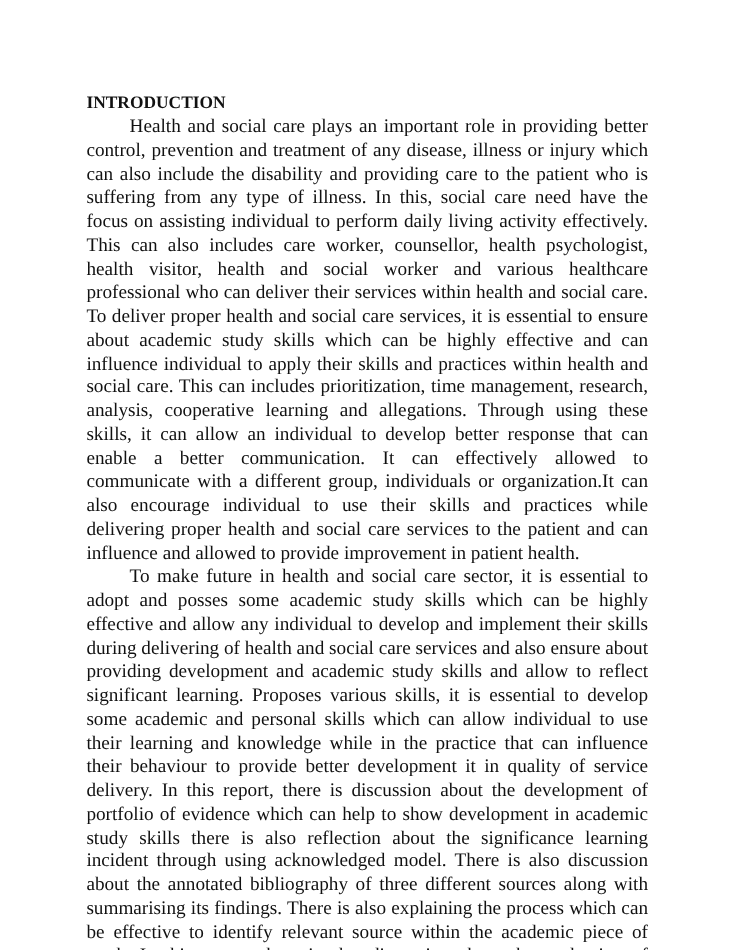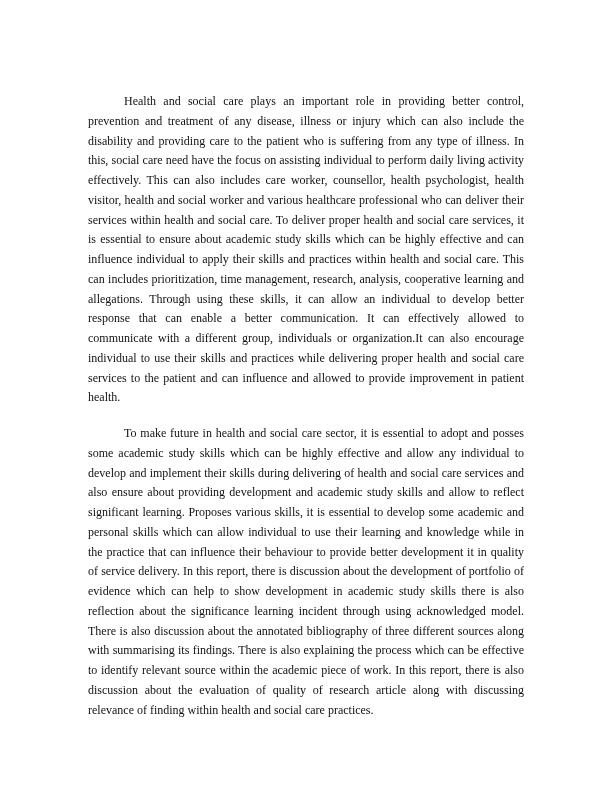--- a/index.html
+++ b/index.html
@@ -1,19 +1,20 @@
 <!DOCTYPE html>
 <html><head>
 <meta charset="utf-8">
 <style>
   html, body { margin: 0; padding: 0; background: #ffffff; }
   body { width: 612px; height: 792px; position: relative; overflow: hidden; }
   .page { position: absolute; left: 72px; top: 76px; width: 468px; font-family: "Liberation Serif", serif; color: #111; }
   .heading { font-weight: bold; font-size: 14.5px; line-height: 20px; margin: 0 0 0 0; }
-  .para { font-size: 12px; line-height: 19.75px; text-align: justify; text-indent: 36px; margin: 16px; }
+  .para { font-size: 16px; line-height: 19.75px; text-align: justify; text-indent: 36px; margin: 0; }
 </style>
 </head>
 <body>
 
 <div class="page">
+  <h1 class="heading">INTRODUCTION</h1>
   <p class="para">Health and social care plays an important role in providing better control, prevention and treatment of any disease, illness or injury which can also include the disability and providing care to the patient who is suffering from any type of illness. In this, social care need have the focus on assisting individual to perform daily living activity effectively. This can also includes care worker, counsellor, health psychologist, health visitor, health and social worker and various healthcare professional who can deliver their services within health and social care. To deliver proper health and social care services, it is essential to ensure about academic study skills which can be highly effective and can influence individual to apply their skills and practices within health and social care. This can includes prioritization, time management, research, analysis, cooperative learning and allegations. Through using these skills, it can allow an individual to develop better response that can enable a better communication. It can effectively allowed to communicate with a different group, individuals or organization.It can also encourage individual to use their skills and practices while delivering proper health and social care services to the patient and can influence and allowed to provide improvement in patient health.</p>
   <p class="para">To make future in health and social care sector, it is essential to adopt and posses some academic study skills which can be highly effective and allow any individual to develop and implement their skills during delivering of health and social care services and also ensure about providing development and academic study skills and allow to reflect significant learning. Proposes various skills, it is essential to develop some academic and personal skills which can allow individual to use their learning and knowledge while in the practice that can influence their behaviour to provide better development it in quality of service delivery. In this report, there is discussion about the development of portfolio of evidence which can help to show development in academic study skills there is also reflection about the significance learning incident through using acknowledged model. There is also discussion about the annotated bibliography of three different sources along with summarising its findings. There is also explaining the process which can be effective to identify relevant source within the academic piece of work. In this report, there is also discussion about the evaluation of quality of research article along with discussing relevance of finding within health and social care practices.</p>
 </div>
 
 </body></html>

